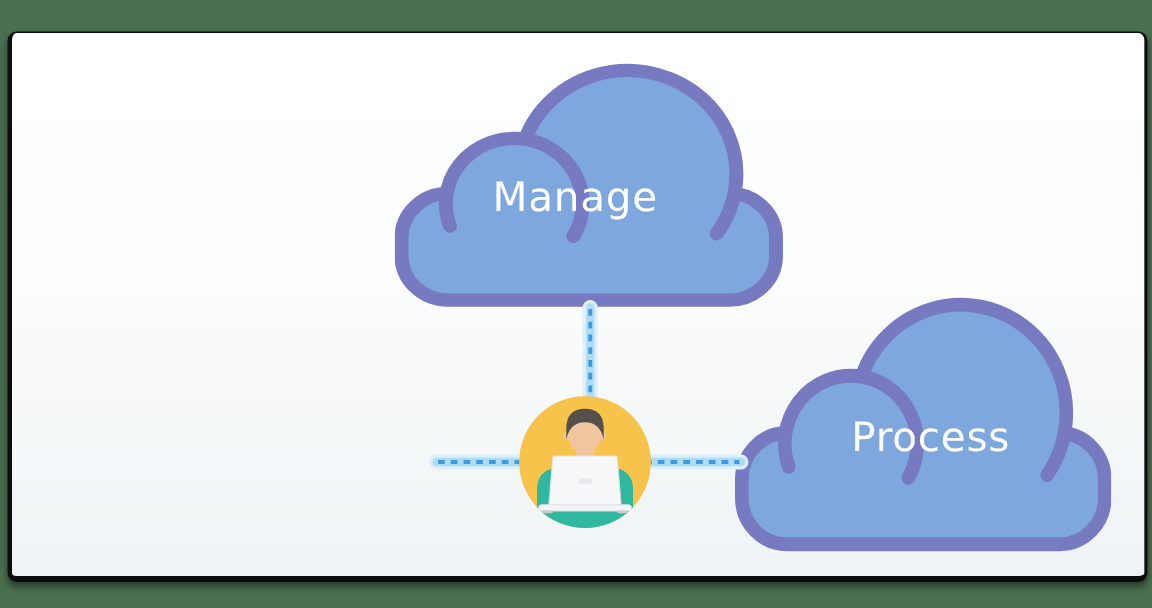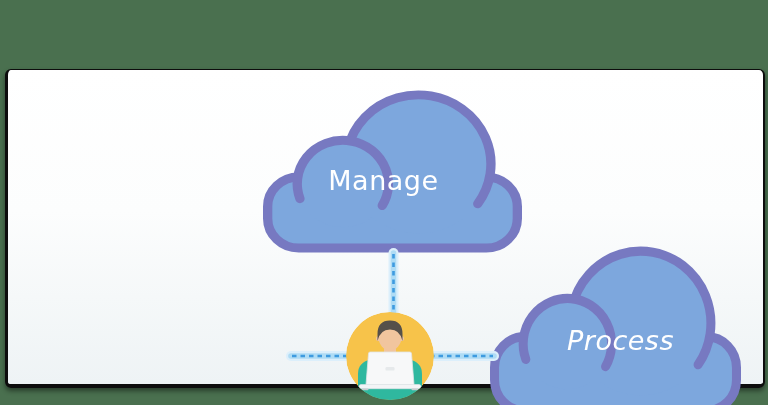--- a/index.html
+++ b/index.html
@@ -8,34 +8,33 @@
     background:#4A704F;
     font-family:"DejaVu Sans","Liberation Sans",sans-serif;
   }
   .card{
     position:absolute;left:5px;top:21px;right:3px;bottom:17px;
     background:linear-gradient(180deg,#ffffff 0%,#fcfdfd 45%,#eef3f5 100%);
     border-style:solid;border-color:#0d0d0d;
     border-width:1px 2px 4px 3px;
     border-radius:6px;
     box-shadow:0 3px 5px rgba(0,0,0,.45);
-    margin-top:48px;
   }
   .stage{position:absolute;inset:0;}
   .cloud{position:absolute;}
   .cloud svg{display:block;width:100%;height:100%;}
   .cloud--manage{left:255px;top:20px;width:259px;height:163px;}
   .cloud--store{left:32px;top:178px;width:253px;height:162px;}
   .cloud--process{left:482px;top:176px;width:251px;height:170px;}
   .cloud-label{
     position:absolute;left:50%;top:55.5%;transform:translate(-50%,-50%);
     color:#ffffff;font-size:27px;letter-spacing:.5px;white-space:nowrap;
   }
   .cloud--manage .cloud-label{left:46.5%;}
-  .cloud--process .cloud-label{left:52%;font-style:italic;}
+  .cloud--process .cloud-label{left:52%;}
   .connectors{position:absolute;left:0;top:0;width:755px;height:362px;pointer-events:none;}
   .avatar{position:absolute;left:338px;top:242px;width:88px;height:88px;}
   .avatar svg{display:block;width:100%;height:100%;}
 </style>
 </head>
 <body>
 
 <svg width="0" height="0" style="position:absolute" aria-hidden="true">
   <defs>
     <symbol id="cloud-shape" viewBox="0 0 250 165" preserveAspectRatio="none">

